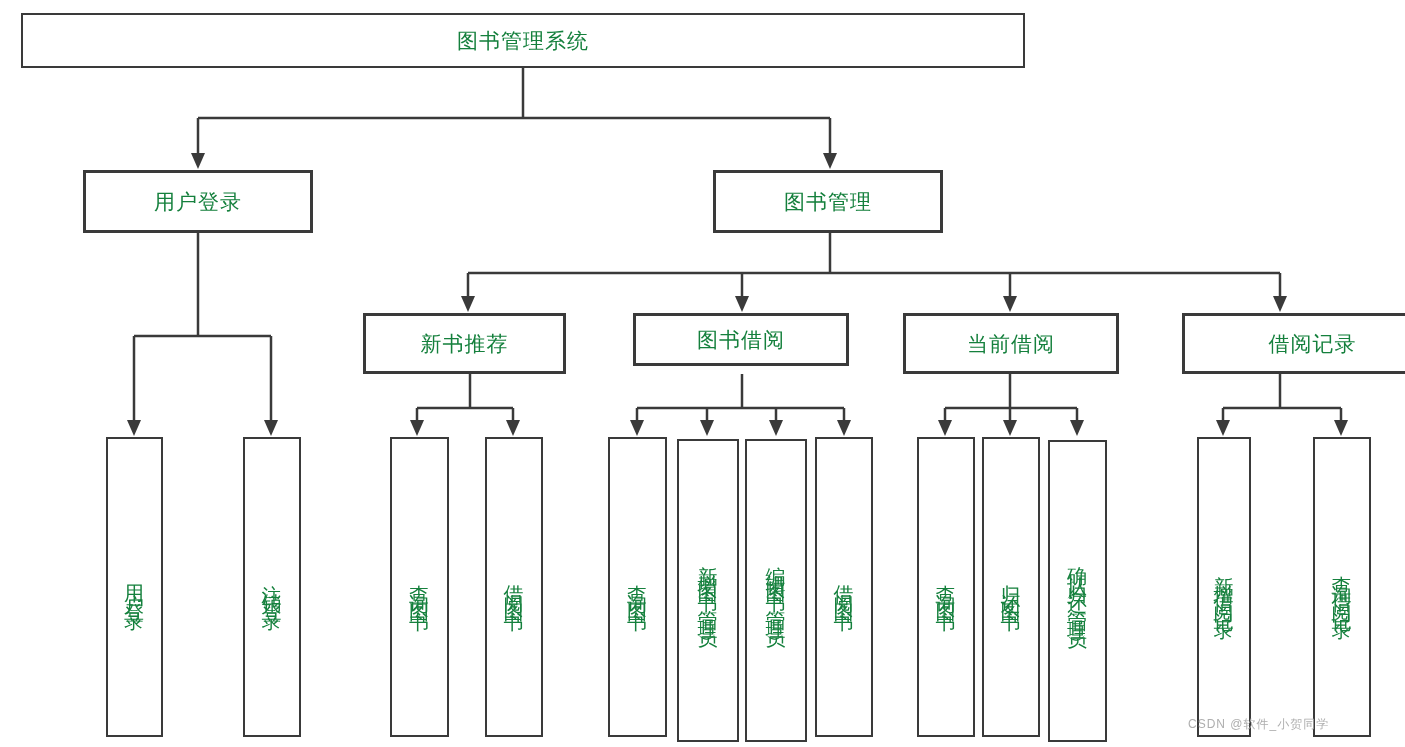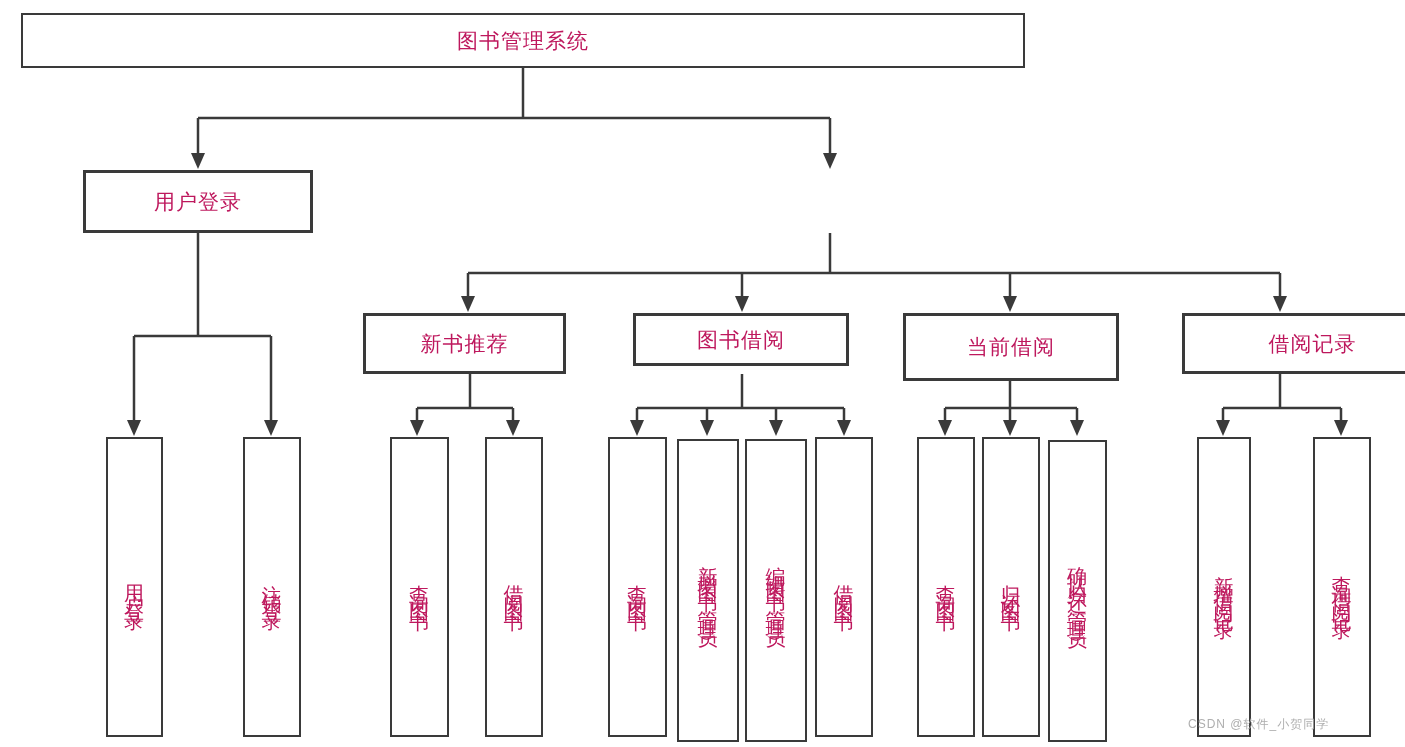--- a/index.html
+++ b/index.html
@@ -3,21 +3,21 @@
 <meta charset="utf-8">
 <style>
   html,body { margin:0; padding:0; background:#ffffff; }
   .canvas {
     position:relative; width:1405px; height:747px; background:#ffffff;
     font-family:"Liberation Sans", sans-serif; overflow:hidden;
   }
   .connectors { position:absolute; left:0; top:0; z-index:1; }
   .node {
     position:absolute; box-sizing:border-box; background:#ffffff;
-    border:3px solid #3a3a3a; color:#be185d; z-index:2;
+    border:3px solid #3a3a3a; color:#15803d; z-index:2;
     display:flex; align-items:center; justify-content:center;
     font-size:21px; letter-spacing:1px; white-space:nowrap;
   }
   .root-box { border-width:2px; }
   .leaf { border-width:2px; }
   .leaf > span {
     writing-mode:vertical-rl; text-orientation:mixed;
     font-size:20px; letter-spacing:9px; line-height:1; white-space:nowrap;
   }
   .watermark {
@@ -96,28 +96,31 @@
     </g>
   </svg>
 
   <div class="node root-box" style="left:21px; top:13px; width:1004px; height:55px;">
     <span>图书管理系统</span>
   </div>
 
   <div class="node" style="left:83px; top:170px; width:230px; height:63px;">
     <span>用户登录</span>
   </div>
+  <div class="node" style="left:713px; top:170px; width:230px; height:63px;">
+    <span>图书管理</span>
+  </div>
 
   <div class="node" style="left:363px; top:313px; width:203px; height:61px;">
     <span>新书推荐</span>
   </div>
   <div class="node" style="left:633px; top:313px; width:216px; height:53px;">
     <span>图书借阅</span>
   </div>
-  <div class="node" style="left:903px; top:313px; width:216px; height:68px;">
+  <div class="node" style="left:903px; top:313px; width:216px; height:61px;">
     <span>当前借阅</span>
   </div>
   <div class="node" style="left:1173px; top:313px; width:261px; height:61px;margin-left:9px;">
     <span>借阅记录</span>
   </div>
 
   <div class="node leaf" style="left:106px; top:437px; width:57px; height:300px;">
     <span>用户登录</span>
   </div>
   <div class="node leaf" style="left:243px; top:437px; width:58px; height:300px;">

